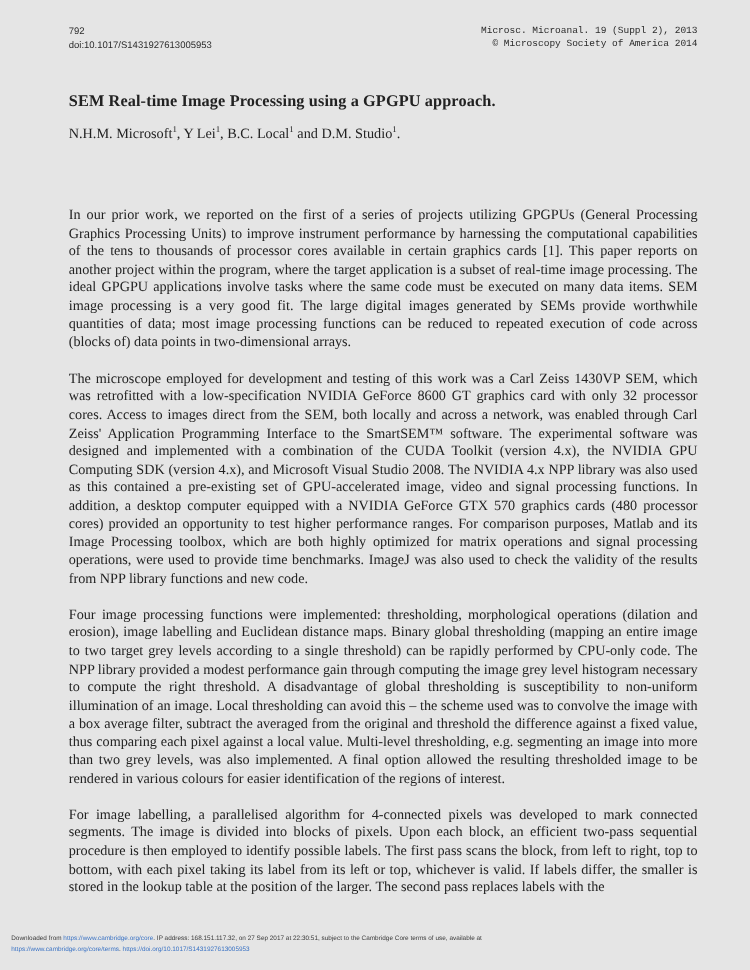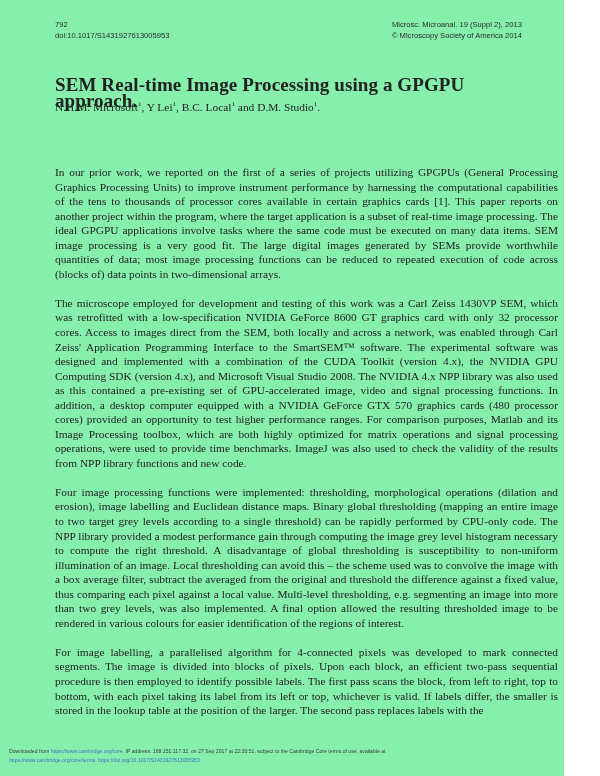--- a/index.html
+++ b/index.html
@@ -2,53 +2,52 @@
 <html><head>
 <meta charset="utf-8">
 <style>
   html, body {
     margin: 0;
     padding: 0;
     background: #ffffff;
   }
   .page {
     position: relative;
-    width: 552px;
+    width: 600px;
     height: 776px;
-    background: #86efac;
+    background: #e5e5e5;
     overflow: hidden;
     font-family: "Liberation Serif", "DejaVu Serif", serif;
     color: #222222;
-    padding-left: 12px;
   }
 
   
   .runhead {
     position: absolute;
     top: 20px;
     left: 55px;
     right: 42px;
     display: flex;
     justify-content: space-between;
     align-items: flex-start;
     font-family: "Liberation Sans", "DejaVu Sans", sans-serif;
     font-size: 7.6px;
     line-height: 10.5px;
     color: #2b2b2b;
   }
   .runhead-left { text-align: left; }
-  .runhead-right { text-align: center; }
+  .runhead-right { text-align: right; font-family: Liberation Mono, monospace; }
 
   
   .title {
     position: absolute;
     top: 64px;
     left: 55px;
     right: 42px;
-    font-size: 19px;
+    font-size: 13px;
     font-weight: bold;
     line-height: 16px;
     letter-spacing: 0.1px;
   }
 
   
   .authors {
     position: absolute;
     top: 100px;
     left: 55px;

